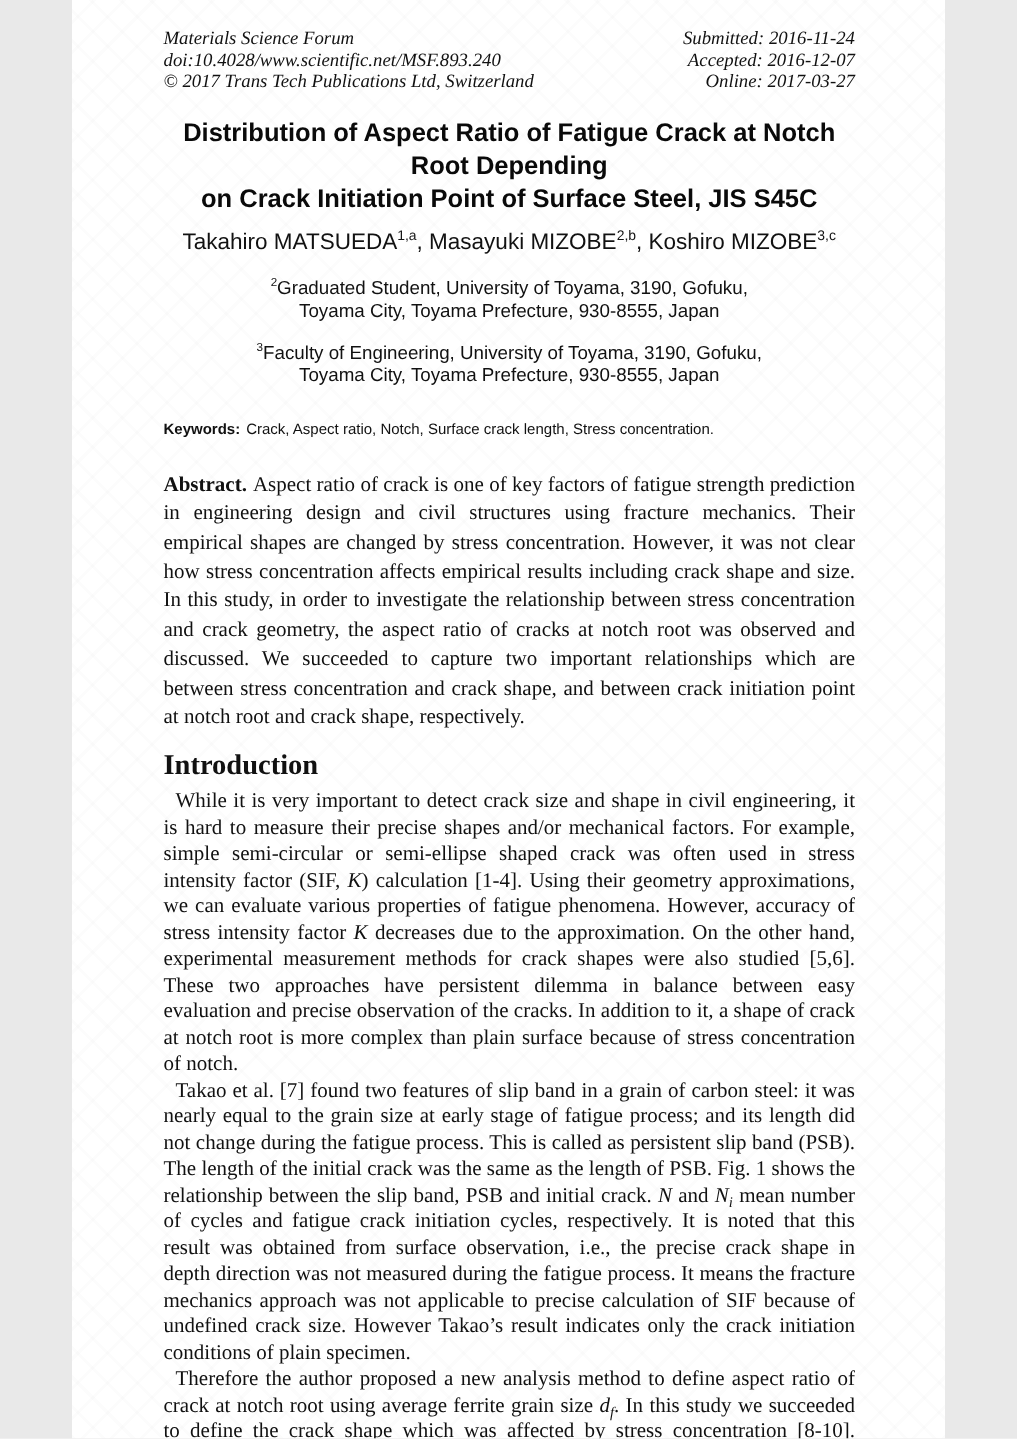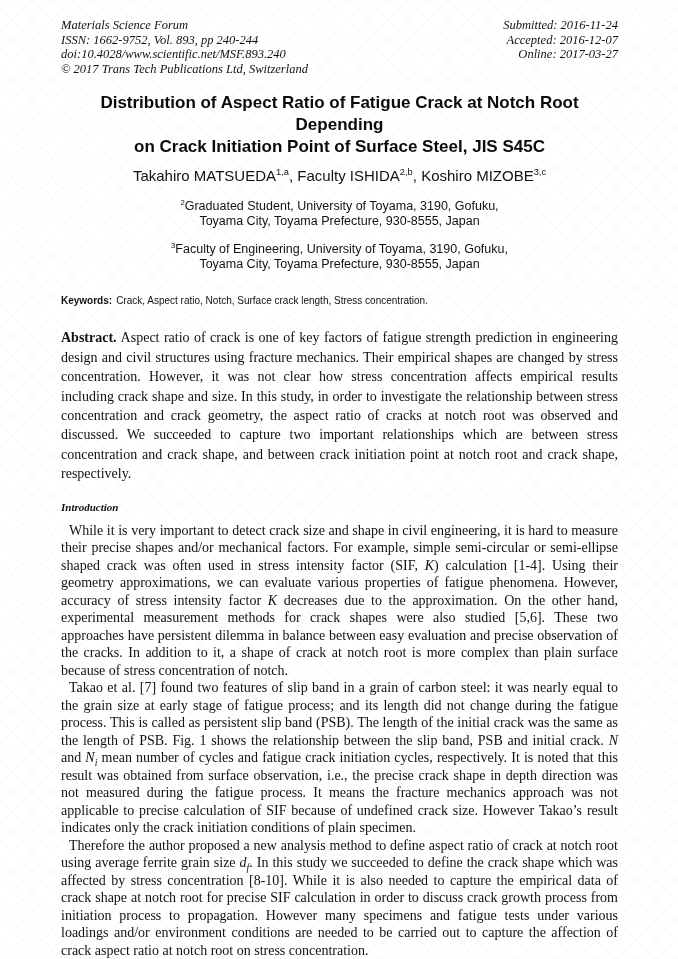--- a/index.html
+++ b/index.html
@@ -2,21 +2,21 @@
 <html><head>
 <meta charset="utf-8">
 <style>
   html, body {
     margin: 0;
     padding: 0;
     background: #e9e9e9;
   }
   .page {
     position: relative;
-    width: 678px;
+    width: 582px;
     height: 959px;
     margin: 0 auto;
     background: #ffffff;
     background-image:
       repeating-linear-gradient(45deg, rgba(0,0,0,0.012) 0 2px, transparent 2px 14px),
       repeating-linear-gradient(-45deg, rgba(0,0,0,0.012) 0 2px, transparent 2px 14px);
     color: #111;
     box-sizing: border-box;
     padding: 18px 60px 20px 61px;
     overflow: hidden;
@@ -87,23 +87,22 @@
     font-size: 14px;
     line-height: 19.4px;
     text-align: justify;
   }
   .abstract .abs-label { font-weight: bold; margin-right: 4px; margin-top: 16px; }
 
   .section-heading {
     margin: 14px 0 6px 0;
     font-family: "Liberation Serif", serif;
     font-weight: bold;
-    font-size: 11px;
+    font-size: 19px;
     line-height: 18px;
-    font-style: italic;
   }
   .intro-p {
     margin: 0;
     font-family: "Liberation Serif", serif;
     font-size: 14px;
     line-height: 17.5px;
     text-align: justify;
     text-indent: 8px;
   }
   .ivar { font-style: italic; }
@@ -115,34 +114,33 @@
   }
 </style>
 </head>
 <body>
 
 <div class="page">
 
   <div class="masthead">
     <div class="mast-left">
       <div>Materials Science Forum</div>
-      <div>ISSN: 1662-9752, Vol. 893, pp 240-244</div>
       <div>doi:10.4028/www.scientific.net/MSF.893.240</div>
       <div>© 2017 Trans Tech Publications Ltd, Switzerland</div>
     </div>
     <div class="mast-right">
       <div>Submitted: 2016-11-24</div>
       <div>Accepted: 2016-12-07</div>
       <div>Online: 2017-03-27</div>
     </div>
   </div>
 
   <h1 class="title"><span>Distribution of Aspect Ratio of Fatigue Crack at Notch Root Depending</span><br><span>on Crack Initiation Point of Surface Steel, JIS S45C</span></h1>
 
-  <div class="authors"><span>Takahiro MATSUEDA</span><sup>1,a</sup><span>, </span><span>Faculty ISHIDA</span><sup>2,b</sup><span>, </span><span>Koshiro MIZOBE</span><sup>3,c</sup></div>
+  <div class="authors"><span>Takahiro MATSUEDA</span><sup>1,a</sup><span>, </span><span>Masayuki MIZOBE</span><sup>2,b</sup><span>, </span><span>Koshiro MIZOBE</span><sup>3,c</sup></div>
 
 
   <div class="affil"><sup>2</sup><span>Graduated Student, University of Toyama, 3190, Gofuku,</span><br><span>Toyama City, Toyama Prefecture, 930-8555, Japan</span></div>
 
   <div class="affil"><sup>3</sup><span>Faculty of Engineering, University of Toyama, 3190, Gofuku,</span><br><span>Toyama City, Toyama Prefecture, 930-8555, Japan</span></div>
 
 
   <p class="keywords"><span class="kw-label">Keywords:</span><span>Crack, Aspect ratio, Notch, Surface crack length, Stress concentration.</span></p>
 
   <p class="abstract"><span class="abs-label">Abstract.</span><span>Aspect ratio of crack is one of key factors of fatigue strength prediction in engineering design and civil structures using fracture mechanics. Their empirical shapes are changed by stress concentration. However, it was not clear how stress concentration affects empirical results including crack shape and size. In this study, in order to investigate the relationship between stress concentration and crack geometry, the aspect ratio of cracks at notch root was observed and discussed. We succeeded to capture two important relationships which are between stress concentration and crack shape, and between crack initiation point at notch root and crack shape, respectively.</span></p>

